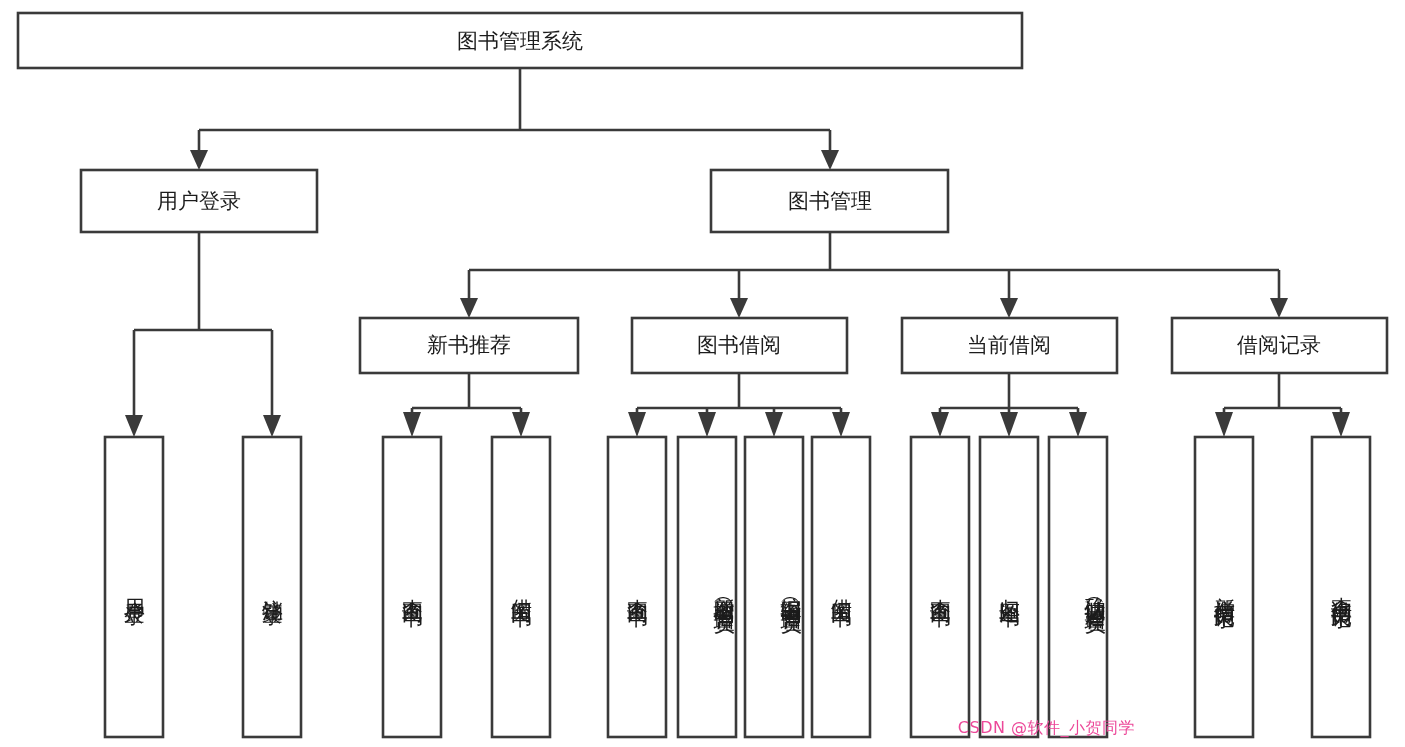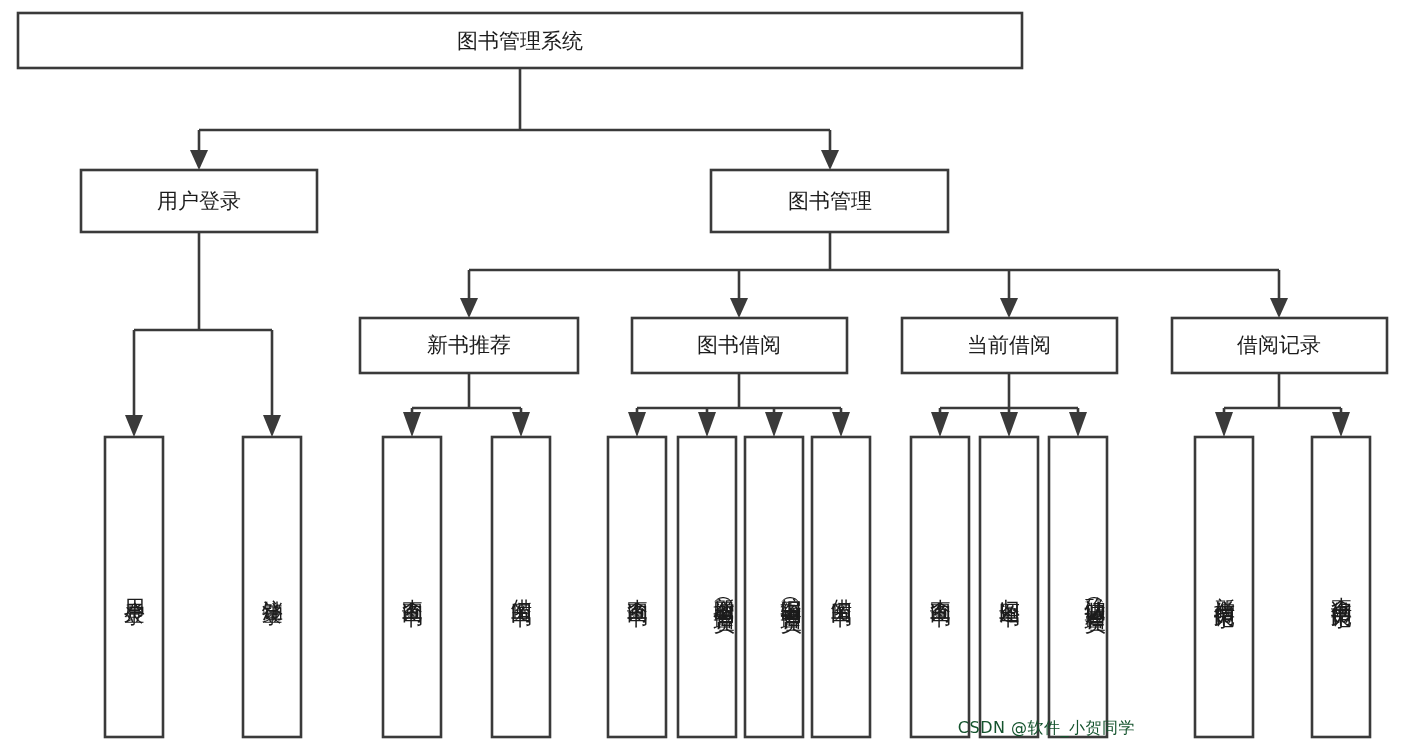--- a/index.html
+++ b/index.html
@@ -64,21 +64,21 @@
     justify-content: center;
     white-space: nowrap;
     pointer-events: none;
   }
   .watermark {
     position: absolute;
     right: 12px;
     bottom: 8px;
     font-family: "DejaVu Sans", "Liberation Sans", sans-serif;
     font-size: 16px;
-    color: #14532d;
+    color: #ec4899;
     white-space: nowrap;
     letter-spacing: 0.5px;
   }
 </style>
 </head>
 <body>
 
 <div id="diagram-root">
 
   <svg id="tree-svg" viewBox="0 0 1405 747" xmlns="http://www.w3.org/2000/svg">

